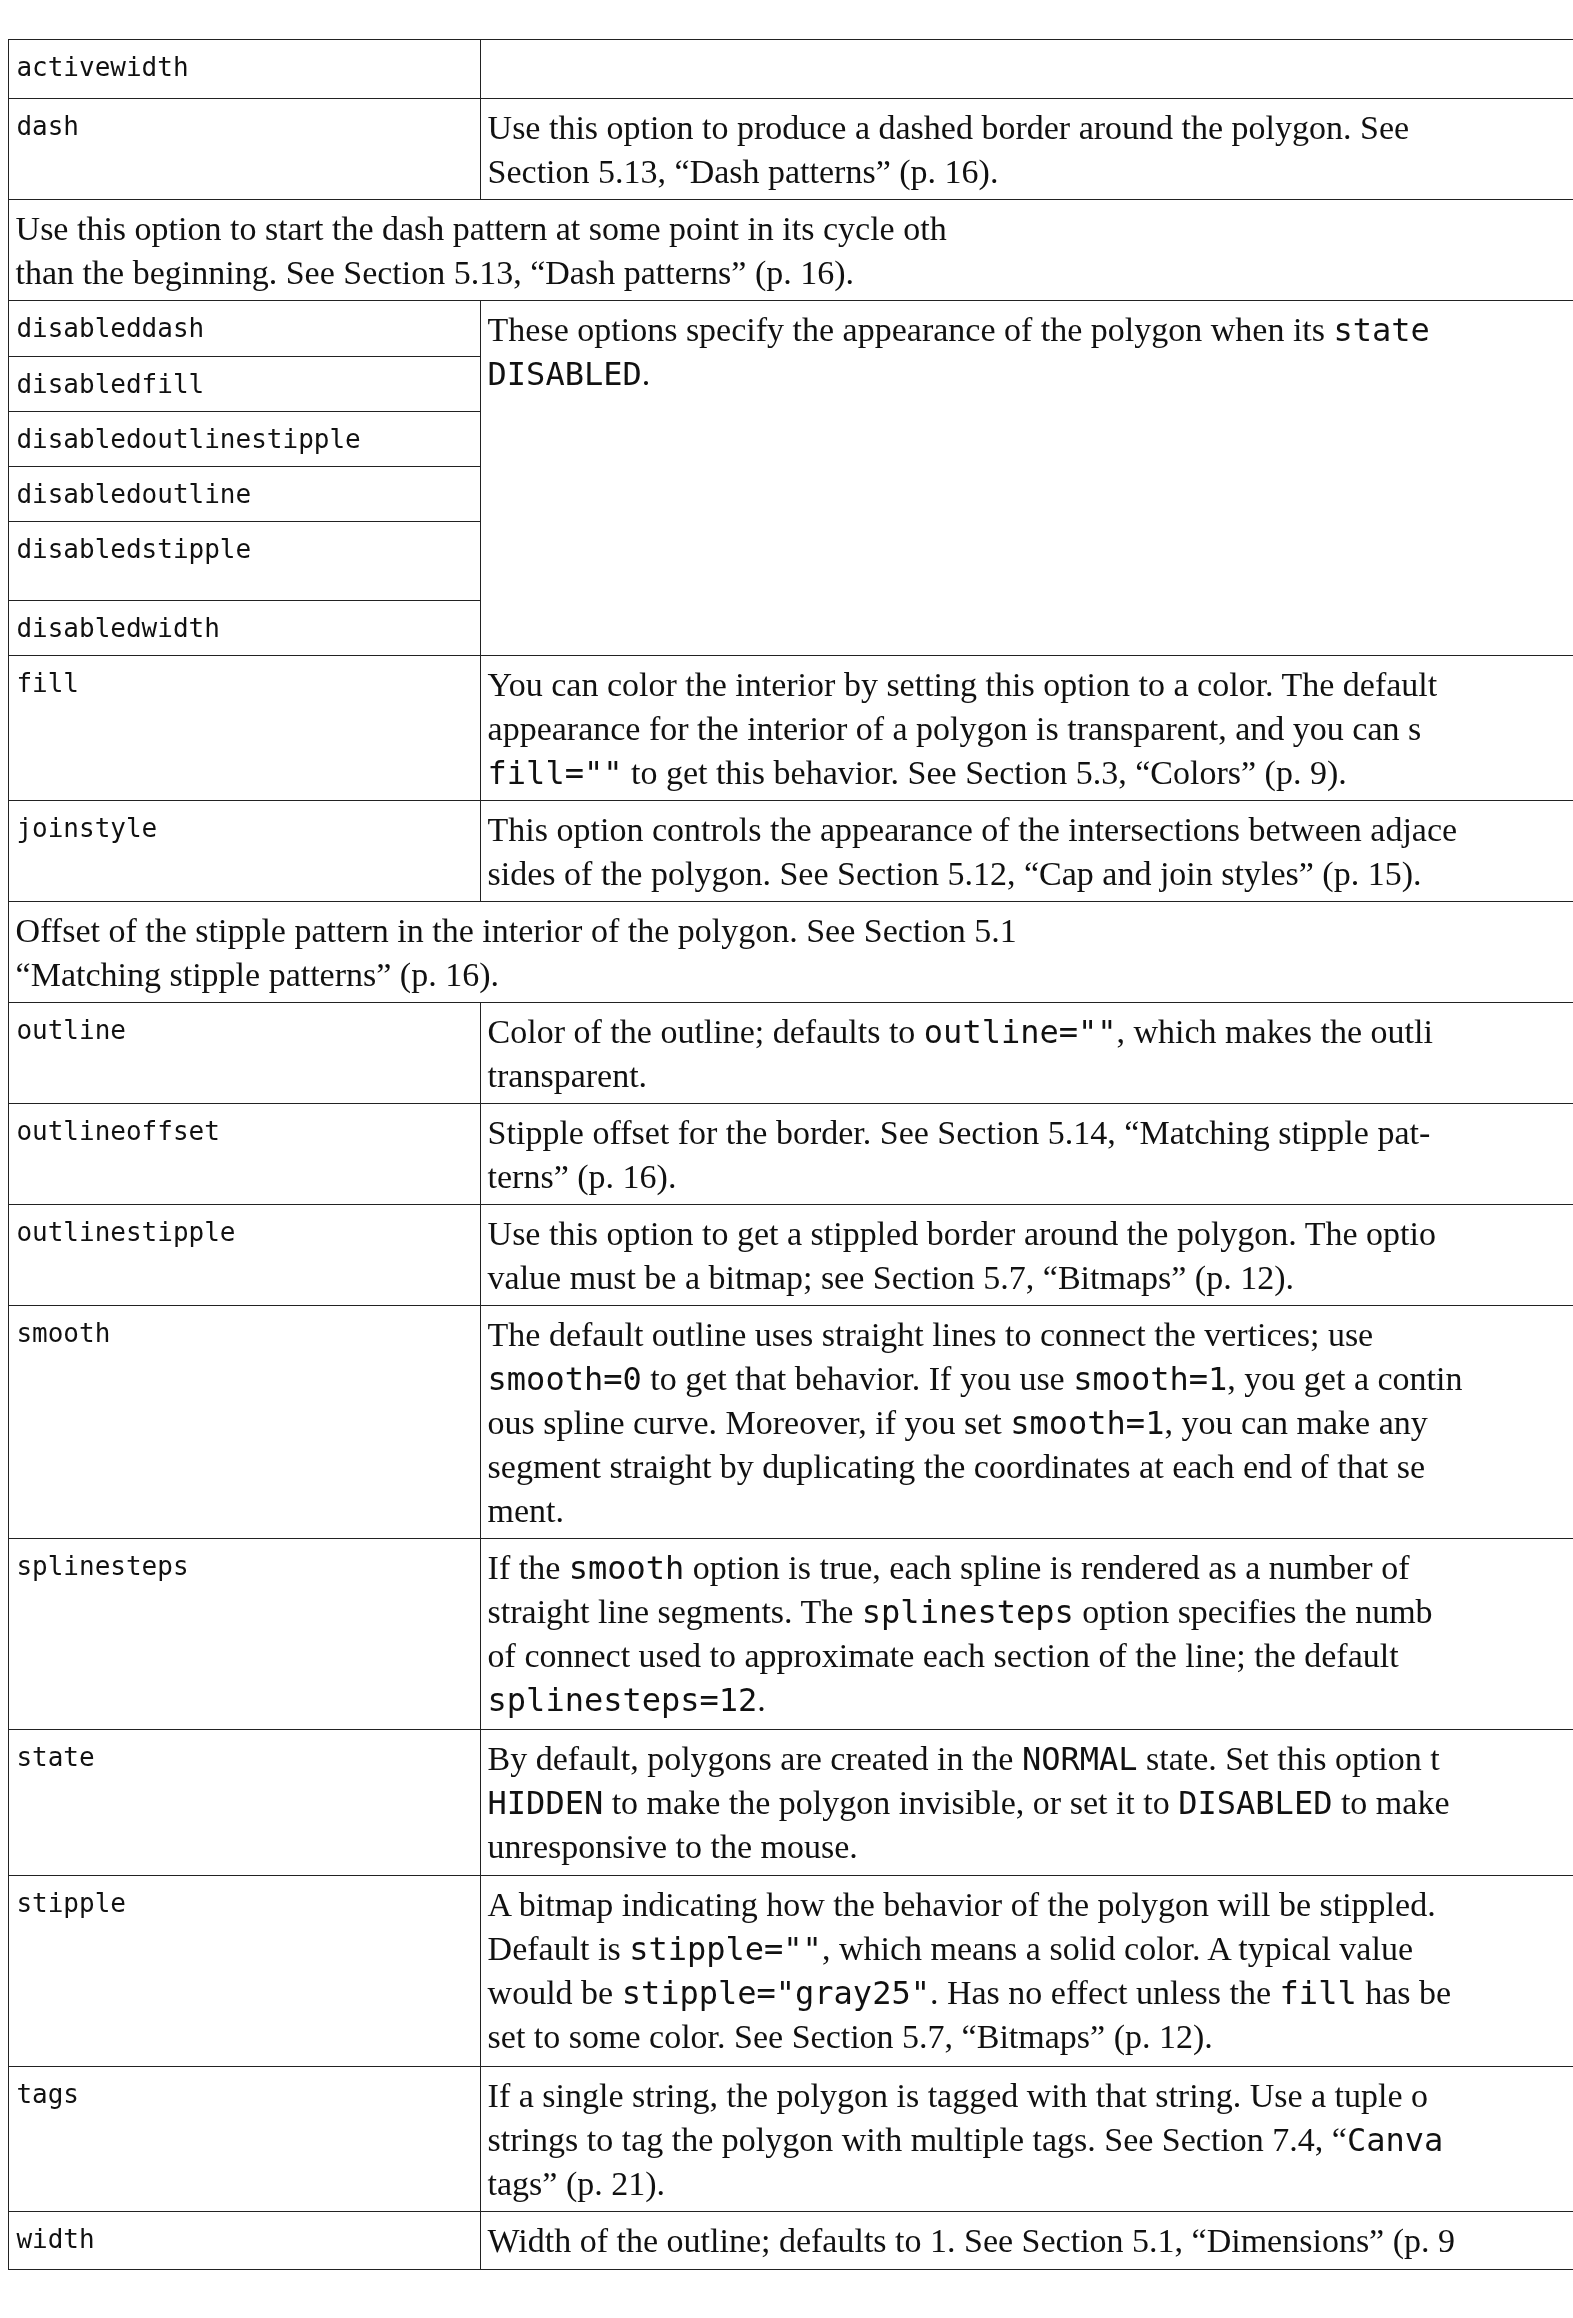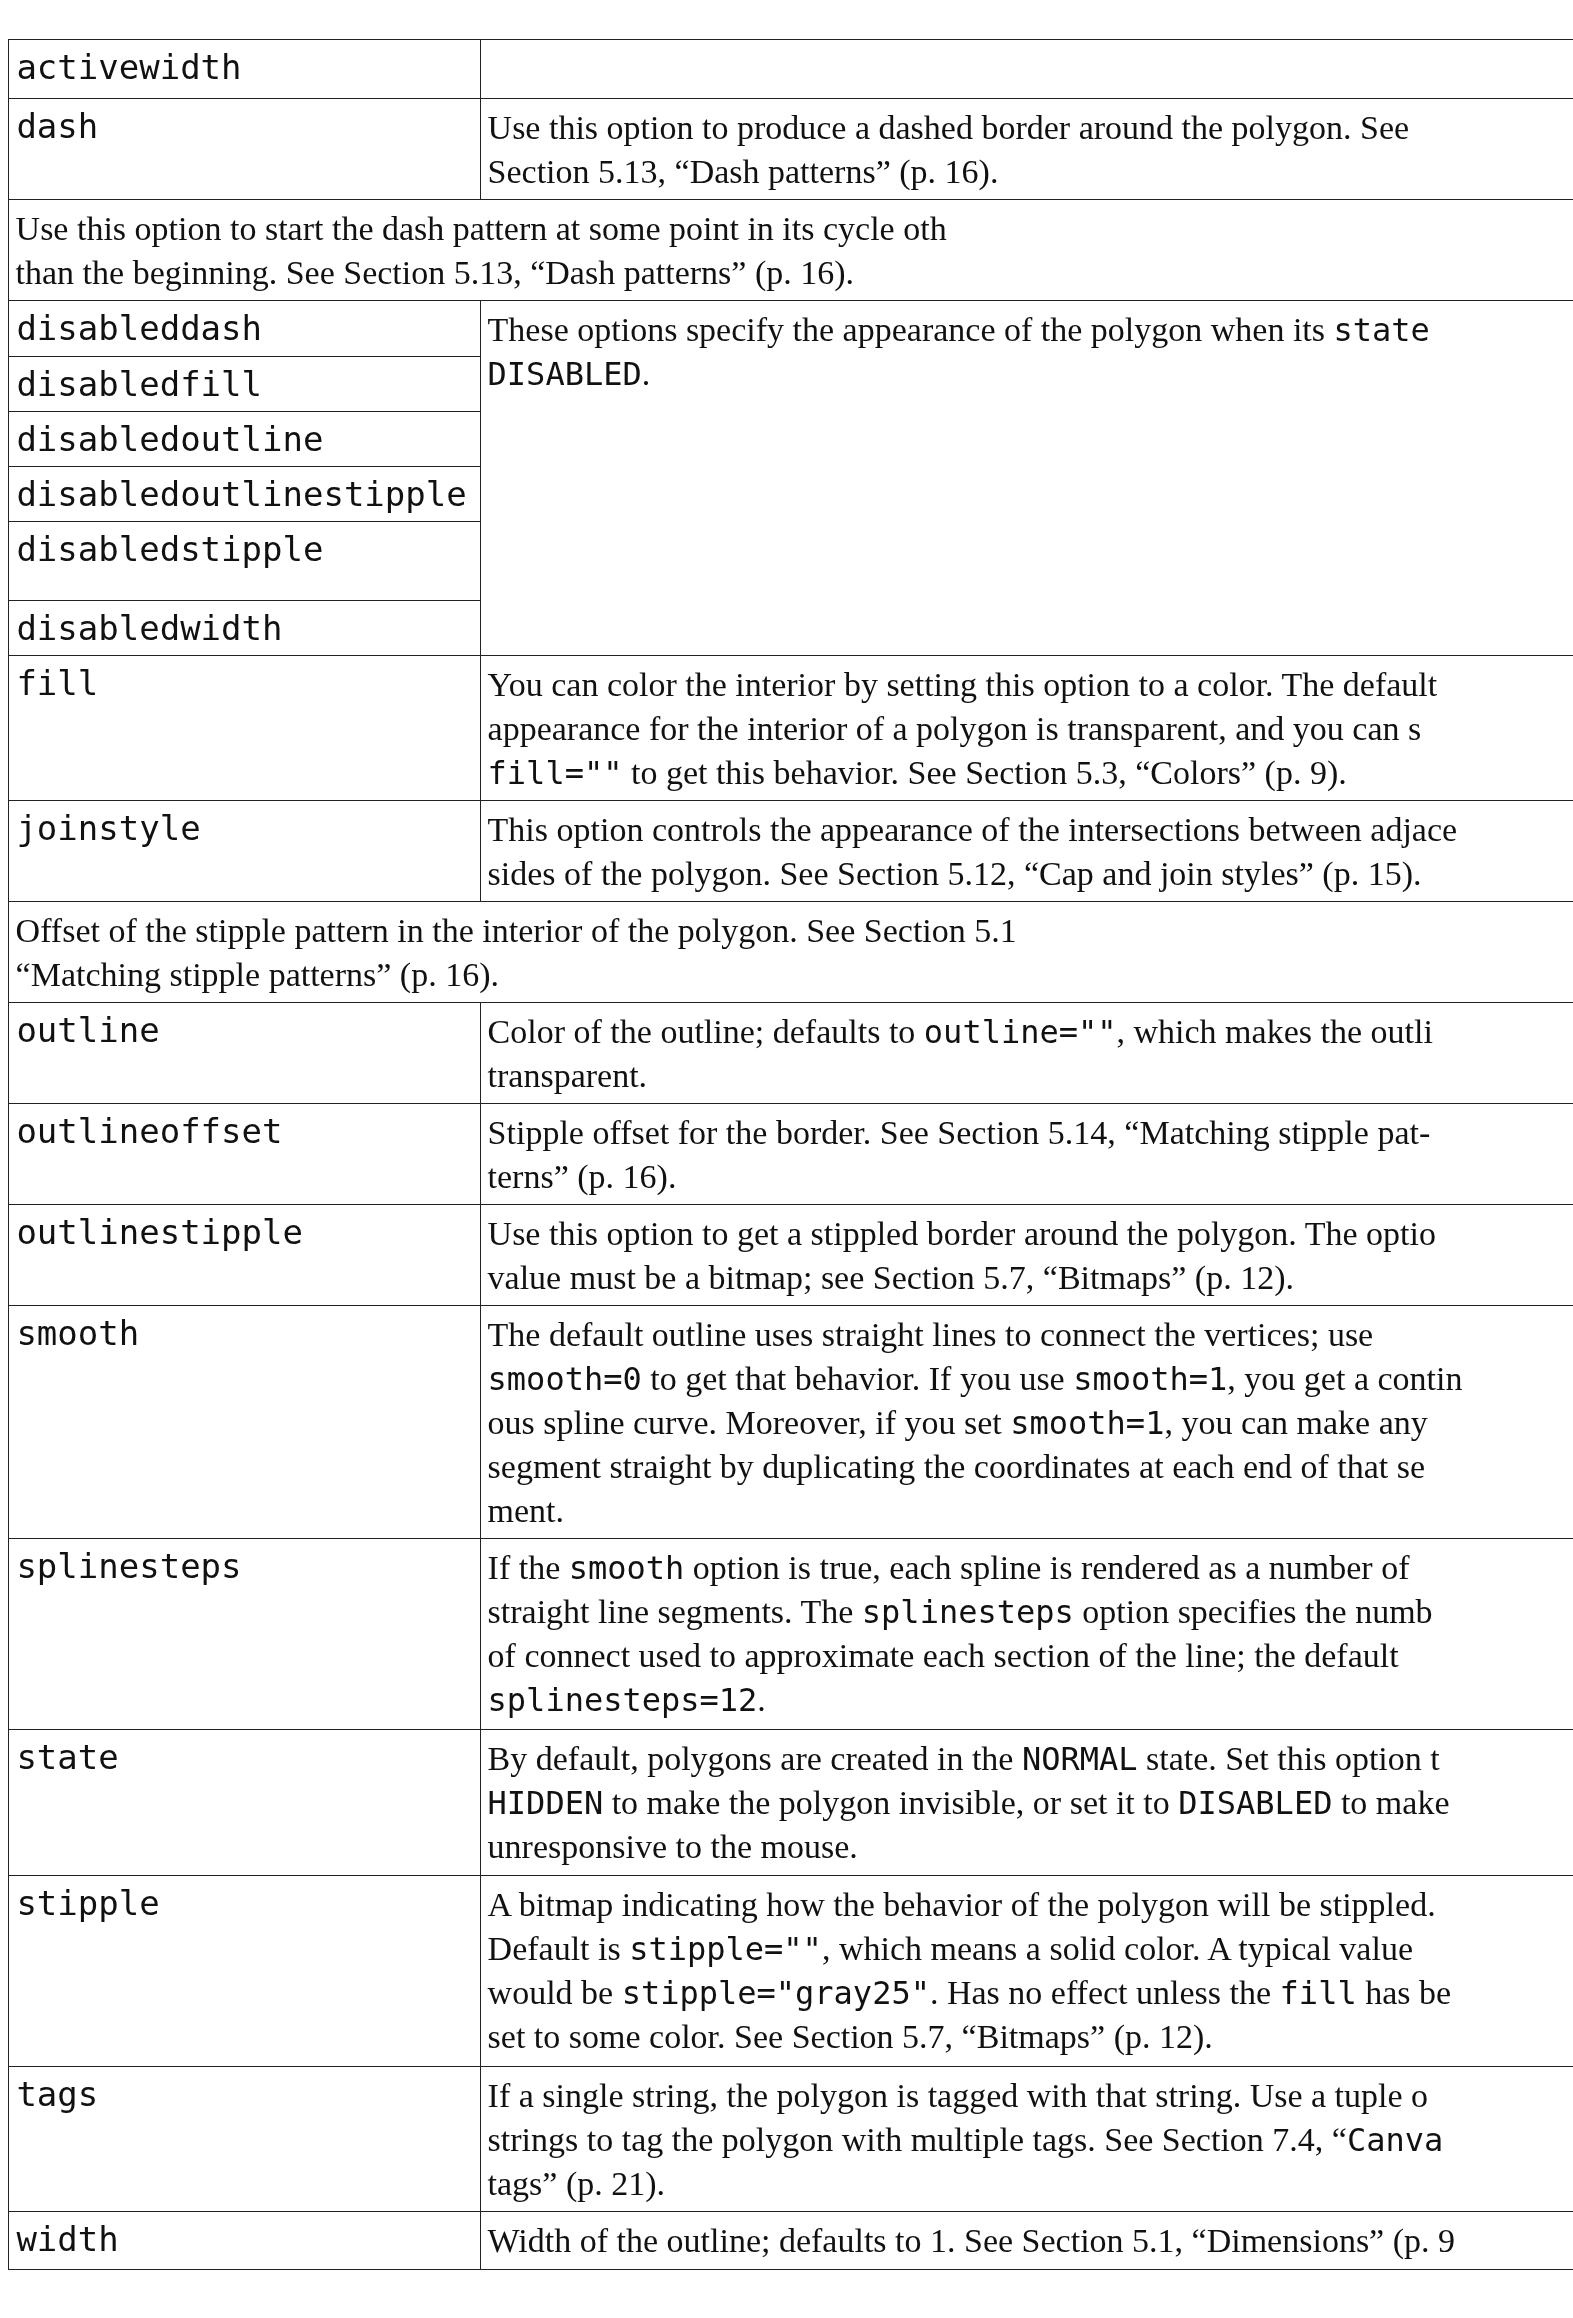--- a/index.html
+++ b/index.html
@@ -9,21 +9,21 @@
     width: 1631px;
     border-top: 1.7px solid #222; border-left: 1.7px solid #222;
   }
   .row { display: flex; border-bottom: 1.7px solid #222; box-sizing: border-box; }
   .name-col {
     width: 472px; flex: 0 0 472px; box-sizing: border-box;
     border-right: 1.7px solid #222;
     display: flex; flex-direction: column;
   }
   .name-cell {
-    font-family: "DejaVu Sans Mono", monospace; font-size: 34px; color: #111;
+    font-family: "DejaVu Sans Mono", monospace; font-size: 26px; color: #111;
     padding: 5.2px 0 0 7.7px; box-sizing: border-box; white-space: nowrap; overflow: hidden;
     line-height: 44px;
   }
   .name-cell + .name-cell { border-top: 1.7px solid #222; }
   .desc-cell {
     flex: 1 1 auto; padding: 6.9px 0 0 6.9px; box-sizing: border-box; overflow: hidden;
     font-family: "Liberation Serif", serif; font-size: 34px; color: #111;
   }
   .line { height: 44px; line-height: 44px; white-space: nowrap; }
   .mono { font-family: "DejaVu Sans Mono", monospace; font-size: 32px; }
@@ -50,22 +50,22 @@
     <div class="row" style="height: 101px;">
       <div class="desc-cell">
         <div class="line"><span>Use this option to start the dash pattern at some point in its cycle oth</span></div>
         <div class="line"><span>than the beginning. See Section 5.13, “Dash patterns” (p. 16).</span></div>
       </div>
     </div>
     <div class="row" style="height: 355px;">
       <div class="name-col">
         <div class="name-cell" style="height: 59px;">disableddash</div>
         <div class="name-cell" style="height: 59px;">disabledfill</div>
+        <div class="name-cell" style="height: 59px;">disabledoutlinestipple</div>
         <div class="name-cell" style="height: 59px;">disabledoutline</div>
-        <div class="name-cell" style="height: 59px;">disabledoutlinestipple</div>
         <div class="name-cell" style="height: 59px;">disabledstipple</div>
         <div class="name-cell" style="height: 59px; margin-top: 24px;">disabledwidth</div>
       </div>
       <div class="desc-cell">
         <div class="line"><span>These options specify the appearance of the polygon when its </span><span class="mono">state</span></div>
         <div class="line"><span class="mono">DISABLED</span><span>.</span></div>
       </div>
     </div>
     <div class="row" style="height: 145px;">
       <div class="name-col">

